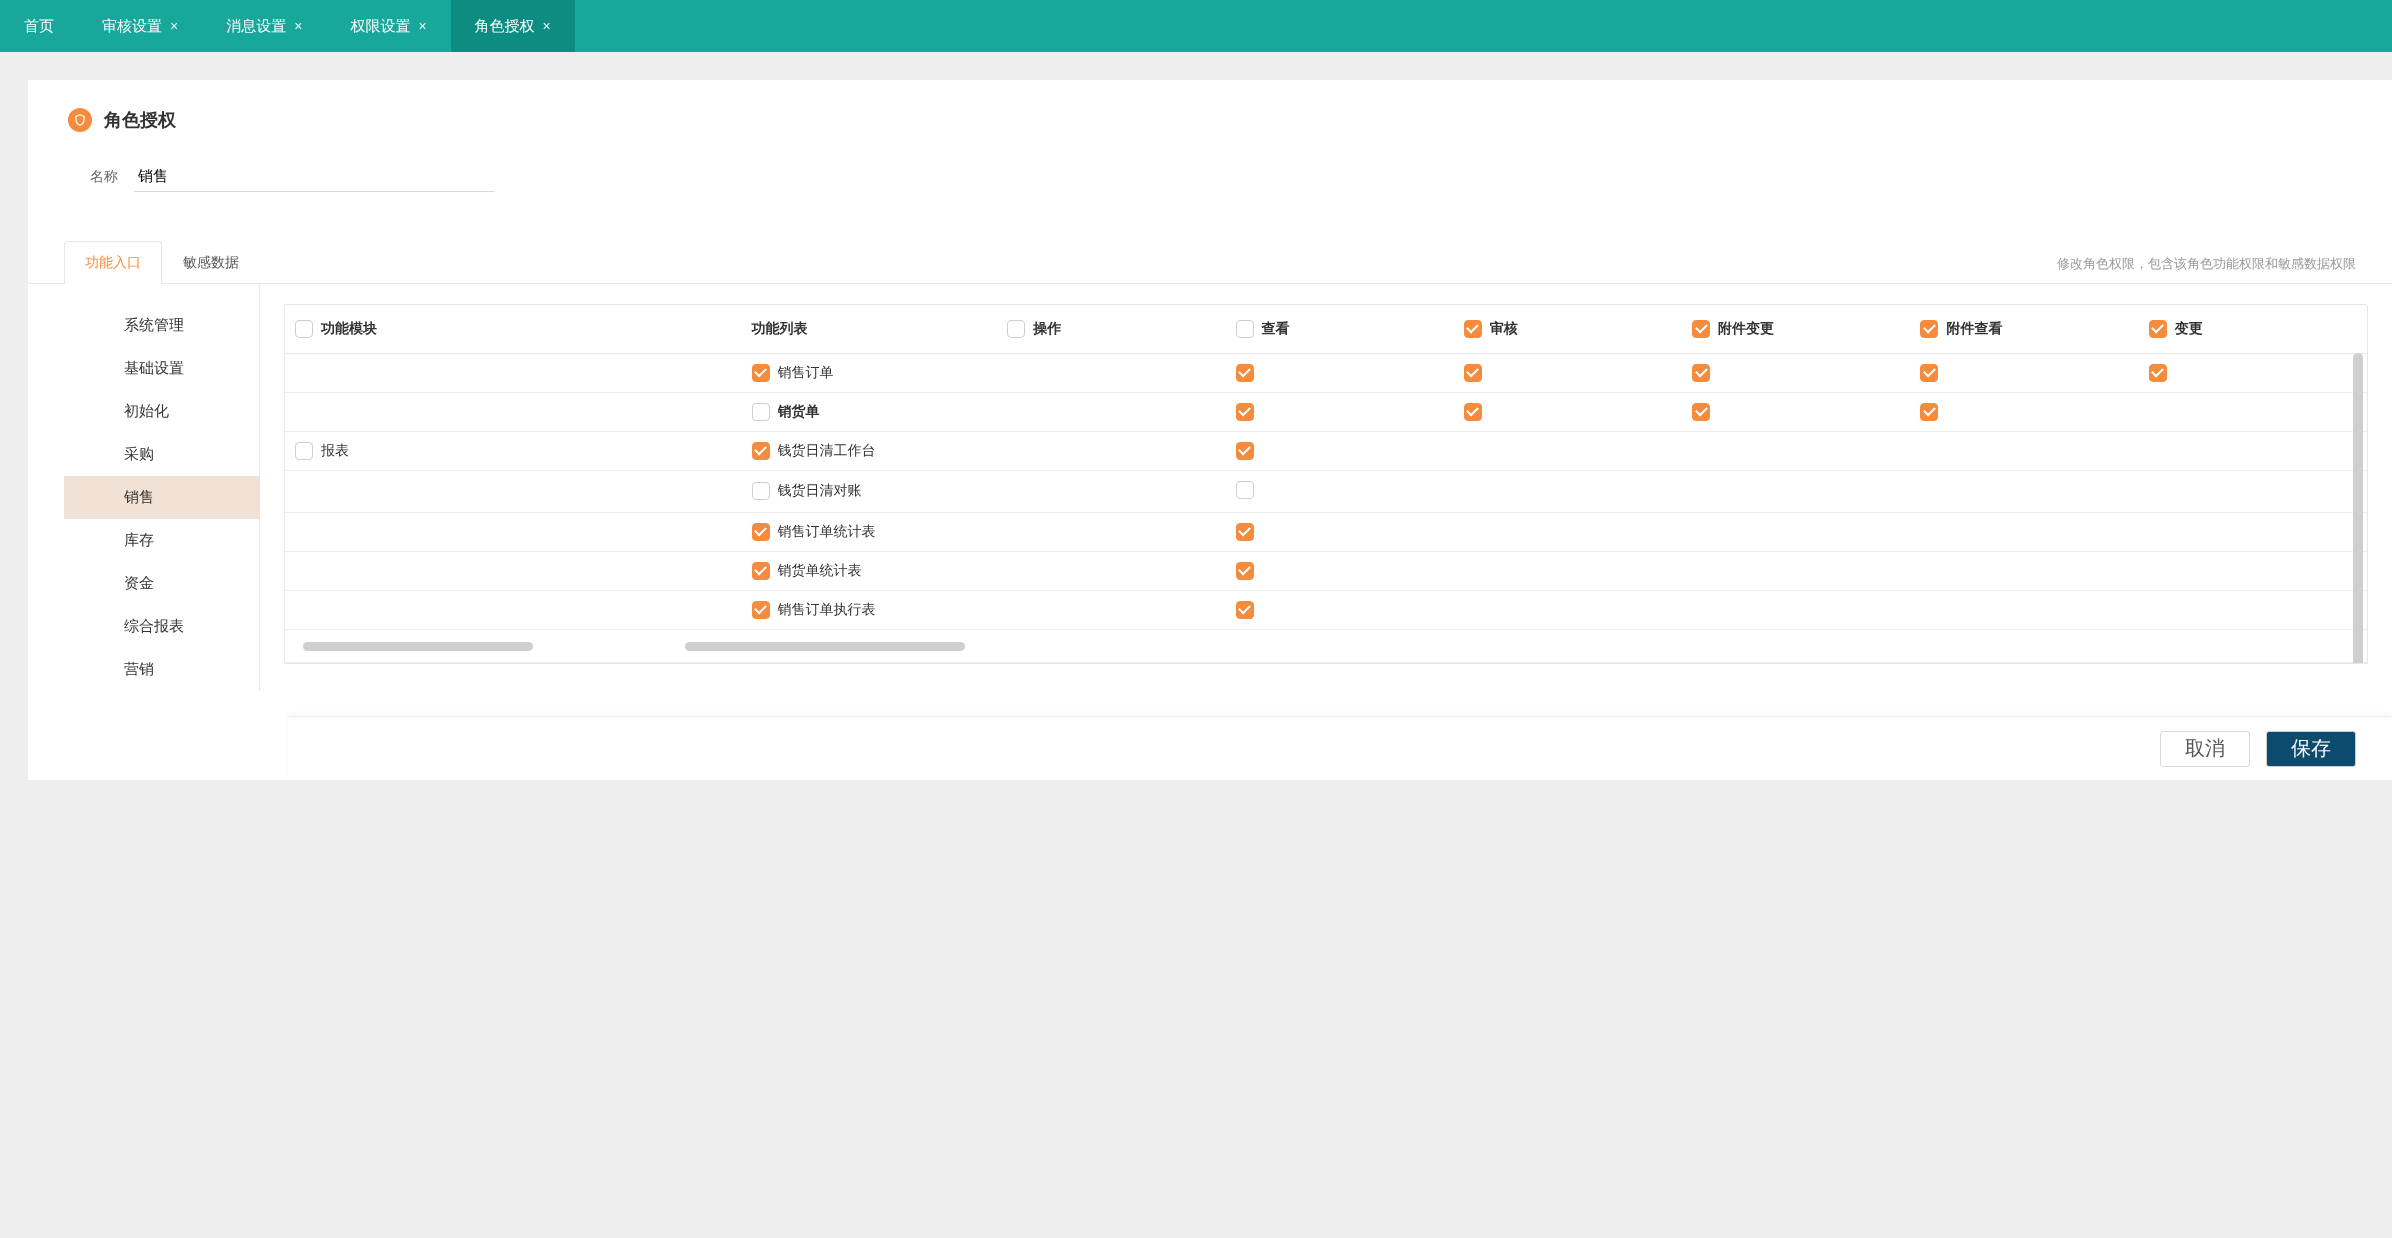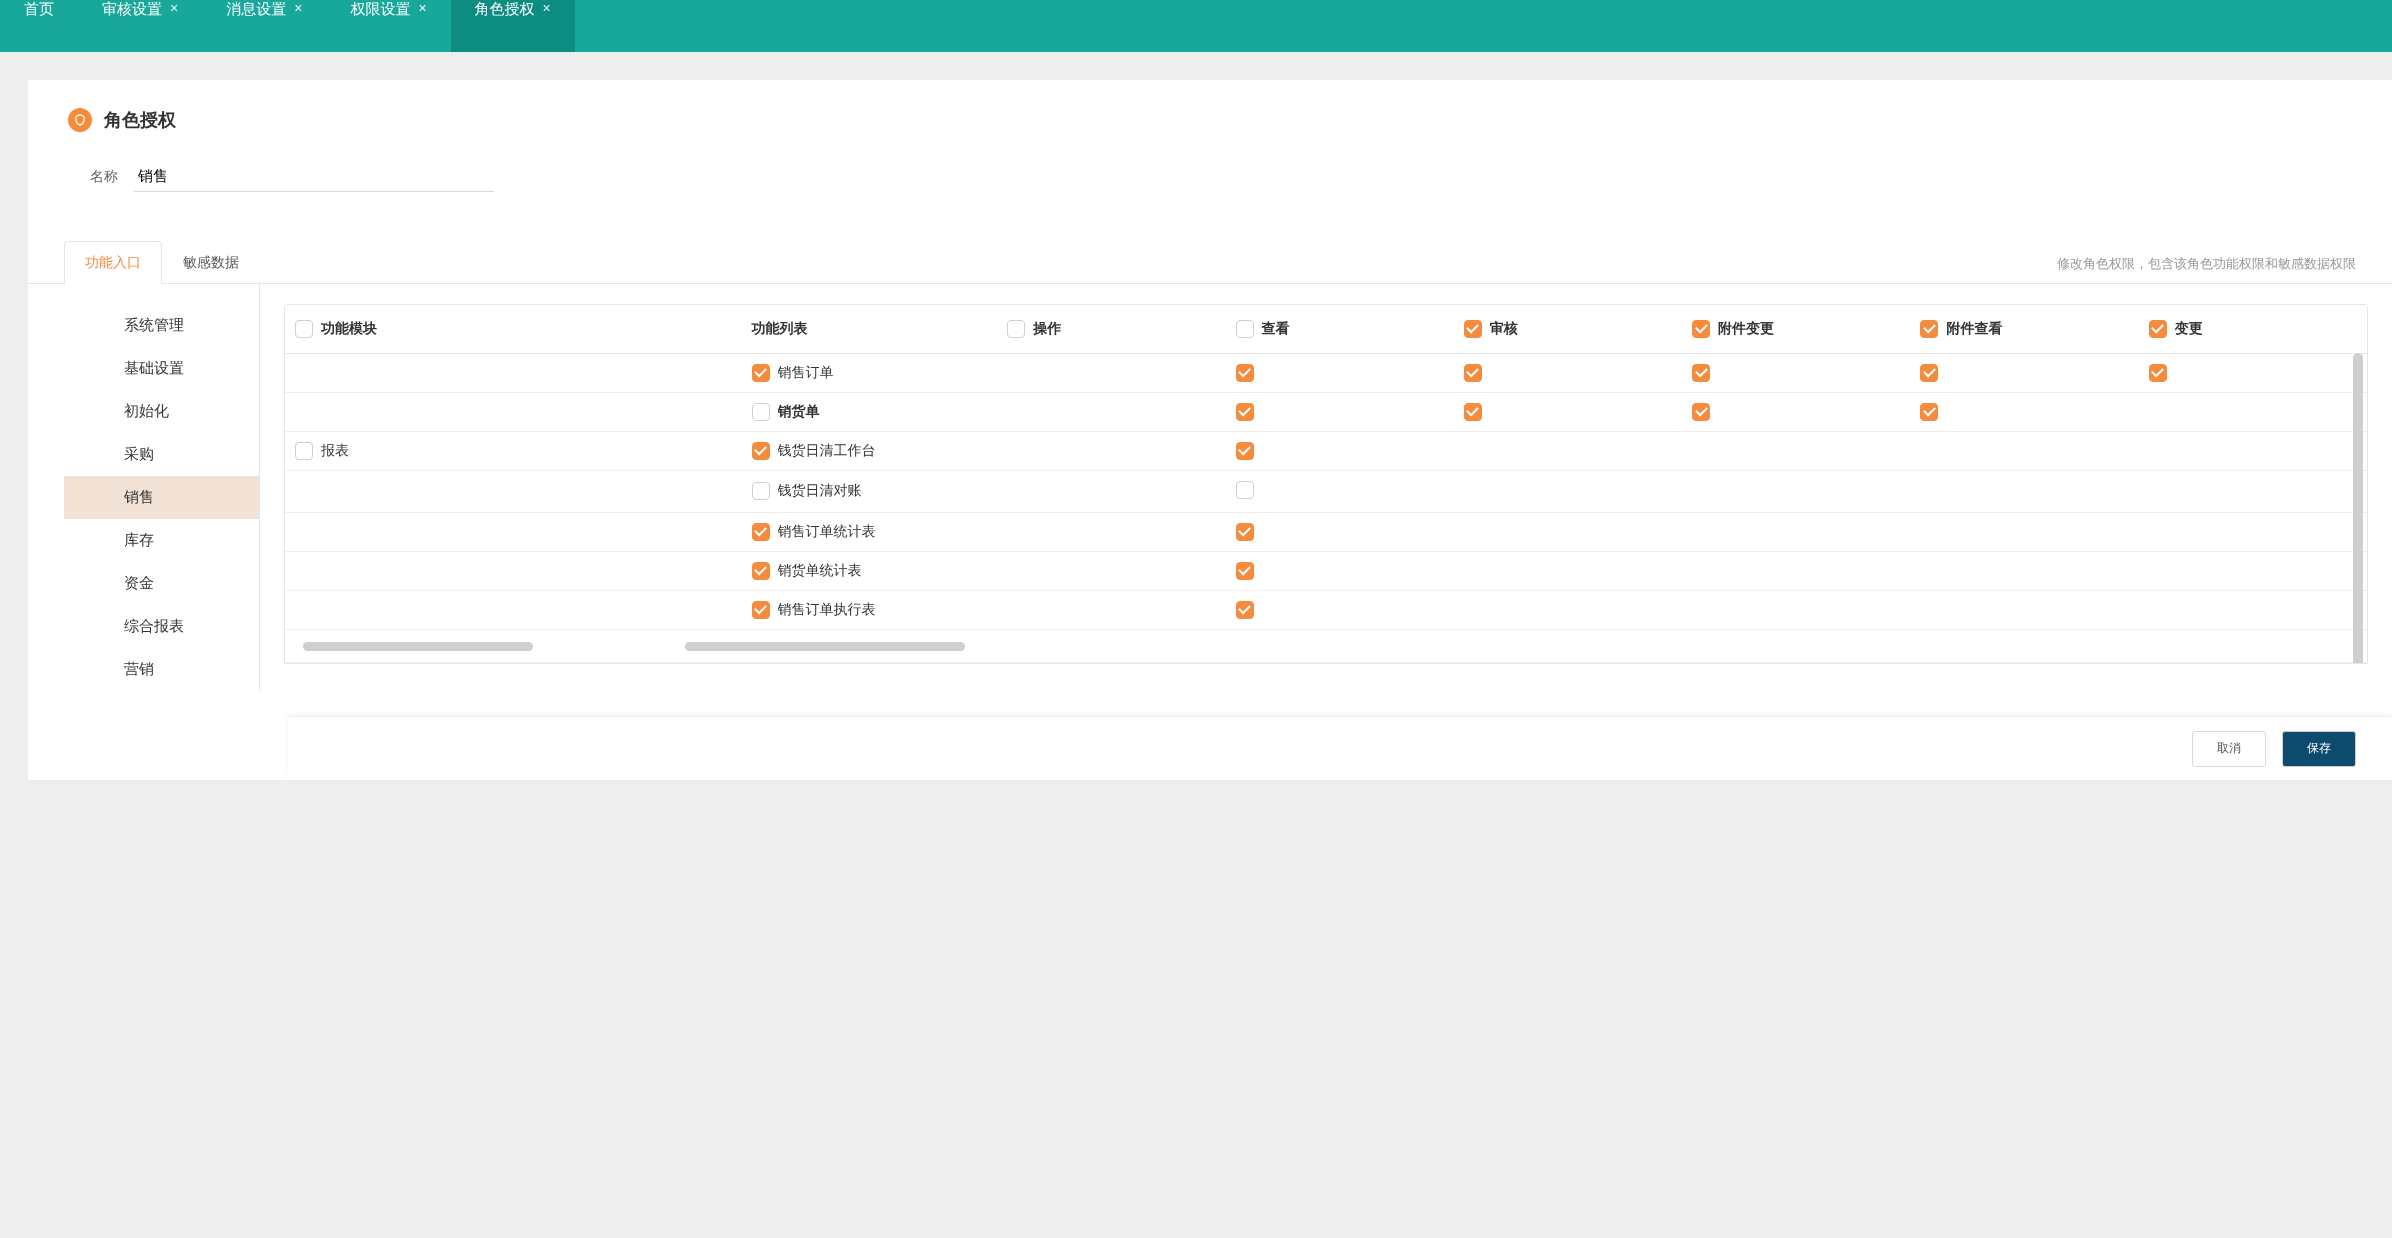--- a/index.html
+++ b/index.html
@@ -1,20 +1,20 @@
 <!DOCTYPE html>
 <html><head>
   <meta charset="utf-8">
   <style>
     * { margin: 0; padding: 0; box-sizing: border-box; font-family: -apple-system, "Helvetica Neue", Arial, sans-serif; }
     body { background: #eeeeee; font-size: 14px; color: #333; }
 
     
     .topnav { background: #18a79b; height: 52px; display: flex; align-items: stretch; }
-    .topnav-tab { display: flex; padding: 0 24px; color: #fff; font-size: 15px; cursor: pointer; gap: 8px; }
+    .topnav-tab { display: flex; align-items: center; padding: 0 24px; color: #fff; font-size: 15px; cursor: pointer; gap: 8px; }
     .topnav-tab.active { background: #0d8c82; }
     .topnav-close { font-size: 14px; opacity: .9; cursor: pointer; }
 
     
     .page-wrap { padding: 28px 0 0 28px; }
     .card { background: #fff; min-height: 700px; position: relative; }
     .card-header { padding: 28px 40px 0 40px; display: flex; align-items: center; gap: 12px; }
     .title-icon { width: 24px; height: 24px; border-radius: 50%; background: #f58b3c; display: inline-flex; align-items: center; justify-content: center; }
     .title-icon svg { width: 14px; height: 14px; }
     .card-title { font-size: 18px; font-weight: 600; color: #333; }
@@ -57,21 +57,21 @@
 
     
     .vscroll { position: absolute; right: 4px; top: 48px; width: 10px; bottom: 48px; background: #f4f4f4; border-radius: 6px; }
     .vscroll-thumb { position: absolute; left: 0; right: 0; top: 0; height: 330px; background: #cfcfcf; border-radius: 6px; }
     .hscroll-row td { padding: 0; height: 14px; border-bottom: none; }
     .hscroll { height: 12px; position: relative; }
     .hscroll-thumb { position: absolute; top: 2px; height: 9px; background: #cfcfcf; border-radius: 6px; }
 
     
     .footer { position: absolute; left: 260px; right: 0; bottom: 0; height: 64px; background: #fff; border-top: 1px solid #eee; box-shadow: 0 -2px 6px rgba(0,0,0,0.04); display: flex; align-items: center; justify-content: flex-end; gap: 16px; padding-right: 36px; }
-    .btn { height: 36px; padding: 0 24px; border-radius: 3px; font-size: 12px; cursor: pointer; border: 1px solid #d9d9d9; background: #fff; color: #555; }
+    .btn { height: 36px; padding: 0 24px; border-radius: 3px; font-size: 20px; cursor: pointer; border: 1px solid #d9d9d9; background: #fff; color: #555; }
     .btn.primary { background: #0c4a6e; color: #fff; border-color: #cfcfcf; cursor: default; }
 
     .truncate { white-space: nowrap; overflow: hidden; text-overflow: clip; }
   </style>
 </head>
 <body>
 
 <div class="topnav" id="topnav">
     <div class="topnav-tab">
       <span>首页</span>

